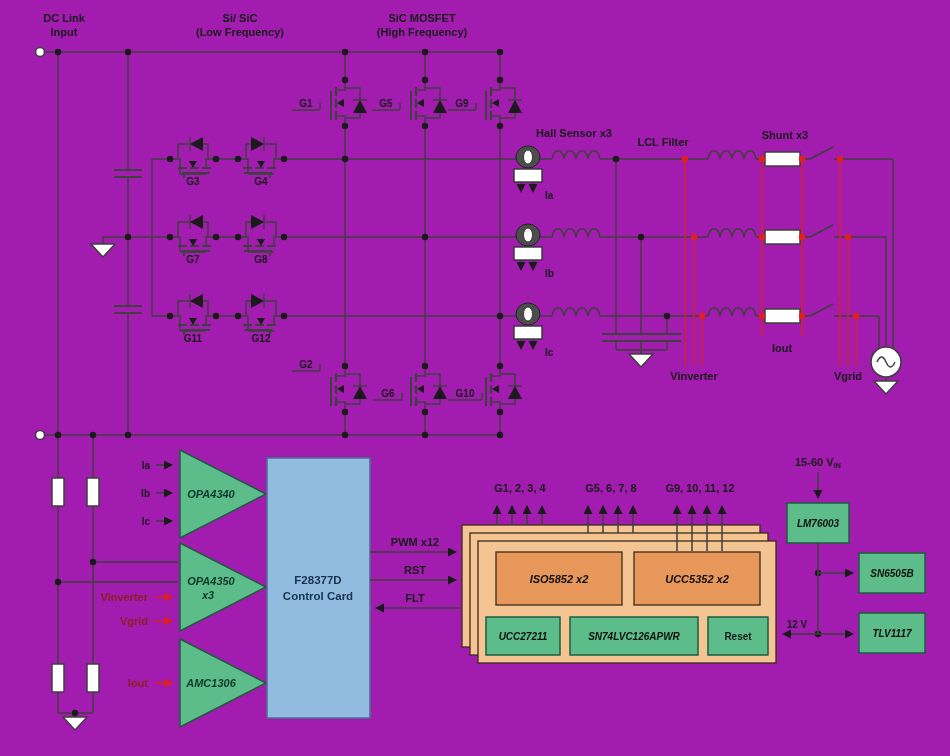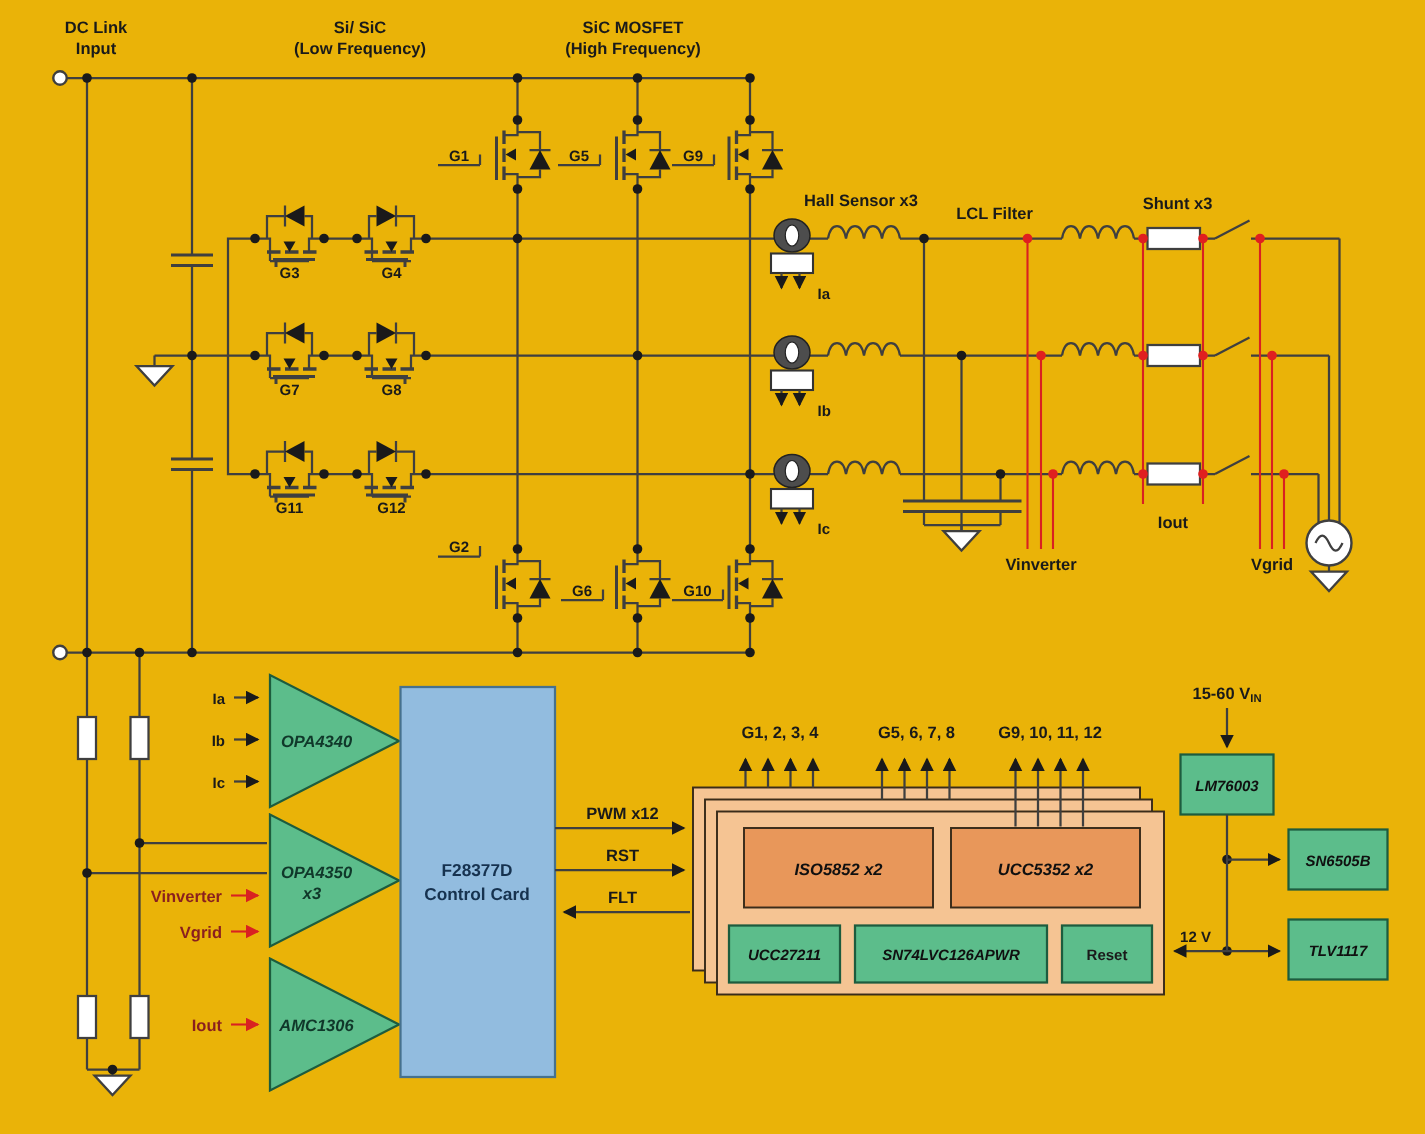--- a/index.html
+++ b/index.html
@@ -1,16 +1,16 @@
 <!DOCTYPE html>
 <html><head>
 <meta charset="utf-8">
 <style>
   html,body{margin:0;padding:0;background:#ffffff;}
-  .canvas{position:relative;width:950px;height:756px;background:#eab308;overflow:hidden;}
+  .canvas{position:relative;width:950px;height:756px;background:#a21caf;overflow:hidden;}
   svg{display:block;}
   
   .w{stroke:#3f3f3f;stroke-width:1.5;fill:none;}
   .w2{stroke:#3f3f3f;stroke-width:2.1;fill:none;}
   .red{stroke:#d92121;stroke-width:1.4;fill:none;}
   .dot{fill:#1a1a1a;stroke:none;}
   .rdot{fill:#e01f1f;stroke:none;}
   .term{fill:#ffffff;stroke:#3f3f3f;stroke-width:1.6;}
   .whitebox{fill:#ffffff;stroke:#3f3f3f;stroke-width:1.5;}
   

